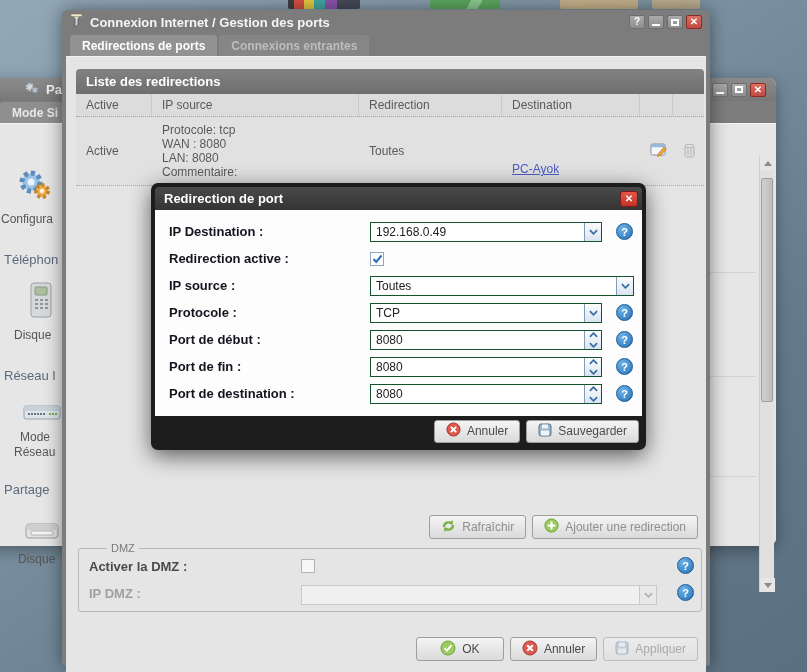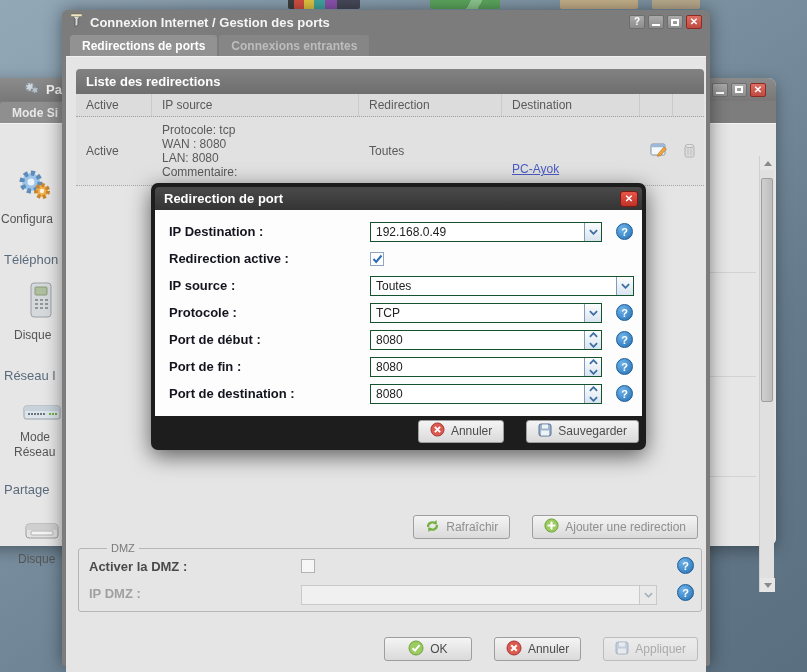--- a/index.html
+++ b/index.html
@@ -74,21 +74,21 @@
   .col-head > div:last-child { border-right:none; }
   .data-row { background:#e1e1e1; border-bottom:1px dotted #a8a8a8; }
   .data-row > div { padding:6px 0 6px 10px; font-size:12px; color:#5a5a5a; }
   .cell-mid { display:flex; align-items:center; }
   .lines span { display:block; line-height:14px; }
   .link { color:#4a5bc4; text-decoration:underline; font-size:12px;margin-top:36px; }
 
   
   .btn { display:inline-flex; align-items:center; justify-content:center; gap:6px; height:24px;
          padding:0 11px; background:linear-gradient(#f4f4f4,#dadada); border:1px solid #9e9e9e;
-         border-radius:3px; font-size:12px; color:#4c4c4c;margin-left:16px; }
+         border-radius:3px; font-size:12px; color:#4c4c4c; }
   .btn.dim { color:#8f8f8f; }
   .btn.disabled { color:#aaa; background:linear-gradient(#ececec,#e0e0e0); border-color:#bcbcbc; }
   .actions-row { position:absolute; right:8px; top:458px; display:flex; gap:6px; }
   .footer-row { position:absolute; right:8px; top:580px; display:flex; gap:6px; }
   .footer-row .btn { min-width:72px; }
 
   
   .dmz { position:absolute; left:12px; top:491px; width:624px; height:64px;
          border:1px solid #b6b6b6; border-radius:3px; }
   .dmz .legend { position:absolute; left:8px; top:-7px; background:#e5e5e5; padding:0 4px;

